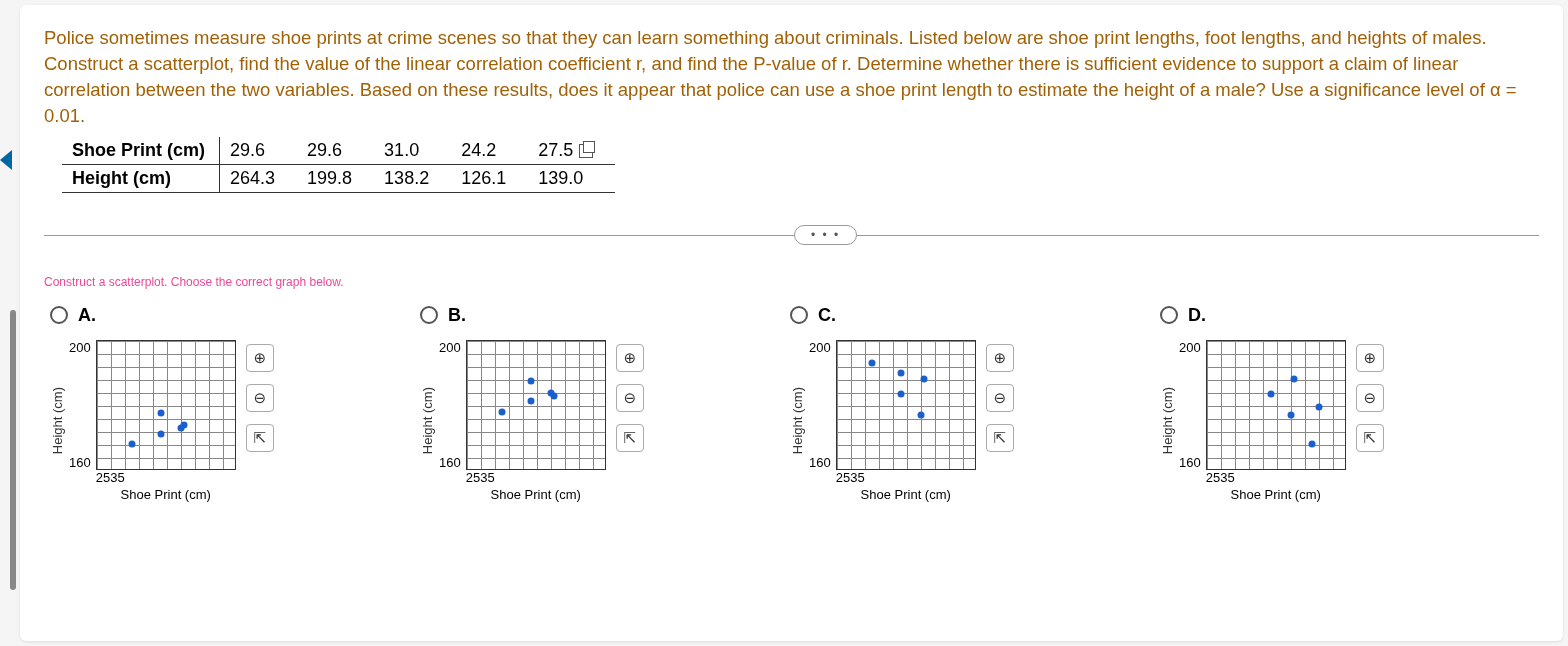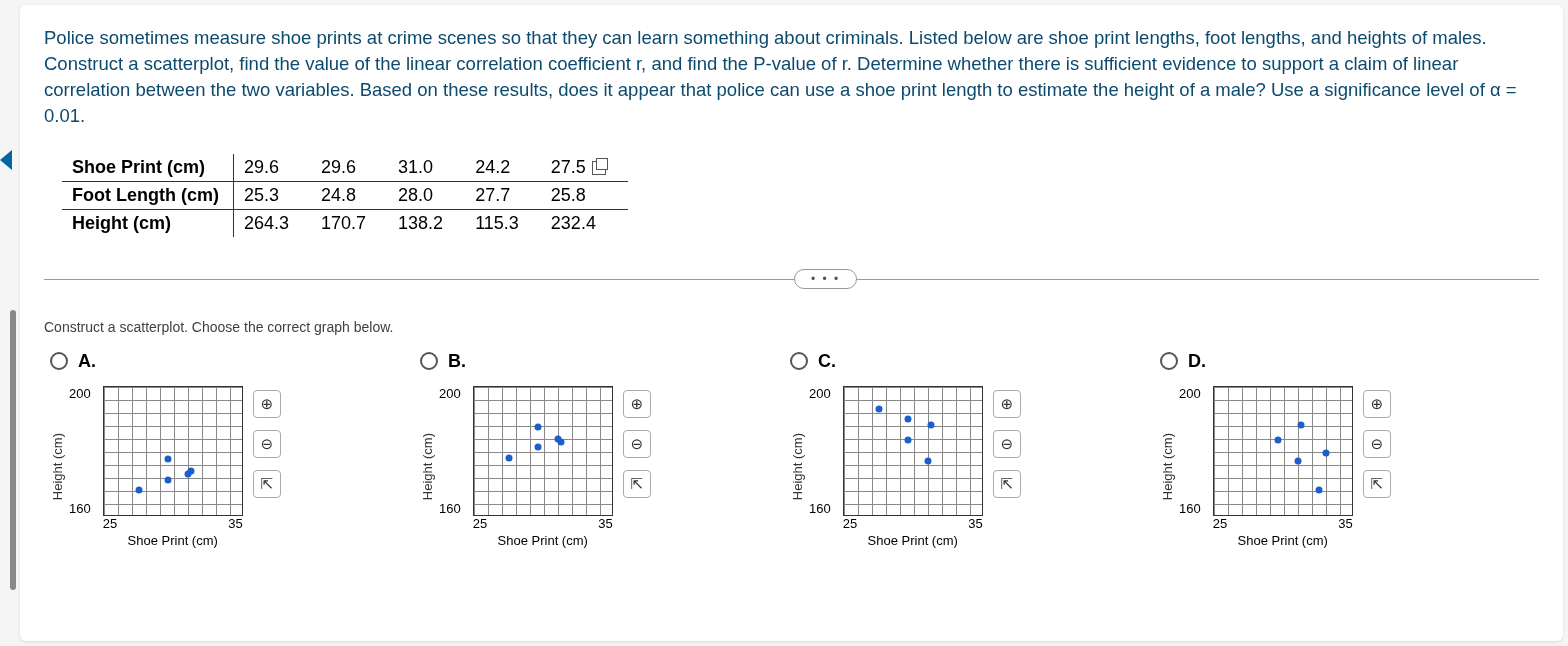--- a/index.html
+++ b/index.html
@@ -34,23 +34,23 @@
       position: absolute;
       left: 10px;
       top: 310px;
       width: 6px;
       height: 280px;
       background: #888;
       border-radius: 3px;
     }
     .question-text {
       font-size: 18.5px;
-      color: #0c4a6e;
+      color: #a16207;
       line-height: 1.4;
-      margin-bottom: 25px;
+      margin-bottom: 8px;
     }
     .data-table {
       border-collapse: collapse;
       font-size: 18px;
       margin-left: 18px;
     }
     .data-table td {
       padding: 3px 22px 3px 10px;
       border: none;
     }
@@ -91,22 +91,22 @@
       top: 0;
       background: #fff;
       border: 1px solid #999;
       border-radius: 12px;
       padding: 2px 16px;
       font-size: 12px;
       color: #555;
       letter-spacing: 2px;
     }
     .sub-question {
-      font-size: 14px;
-      color: #404040;
+      font-size: 12px;
+      color: #ec4899;
       margin-bottom: 16px;
       margin-top: 30px;
     }
     .options-row {
       display: flex;
       gap: 40px;
       margin-left: 6px;
     }
     .option {
       display: flex;
@@ -143,39 +143,39 @@
       font-size: 13px;
       color: #333;
       margin-right: 4px;
     }
     .plot-col { display:flex; flex-direction:column; align-items:center; }
     .ticks-y {
       display: flex; flex-direction: column; justify-content: space-between;
       height: 130px;
       font-size: 13px;
       text-align: right;
-      padding-right:12px;
+      padding-right:5px;
     }
     .gridbox {
       position: relative;
       width: 140px; height: 130px;
       background:
         repeating-linear-gradient(to right, #888 0, #888 1px, transparent 1px, transparent 14px),
         repeating-linear-gradient(to bottom, #888 0, #888 1px, transparent 1px, transparent 13px);
       border: 1.5px solid #333;
     }
     .dot {
       position: absolute;
       width: 7px; height: 7px;
       background: #1a5fcc;
       border-radius: 50%;
       transform: translate(-50%, 50%);
     }
     .ticks-x {
-      display:flex; justify-content:space-between;
+      display:flex; justify-content:flex-start;
       width: 140px;
       font-size:13px;
     }
     .xlabel {
       font-size:13px;
       margin-top:2px;
     }
     .ctrl-col {
       display:flex; flex-direction:column; gap:12px;
       margin-top: 4px;
@@ -206,34 +206,26 @@
     <tbody>
         <tr>
       <td>Shoe Print (cm)</td>
       <td>29.6</td>
       <td>29.6</td>
       <td>31.0</td>
       <td>24.2</td>
       <td><span>27.5</span><span class="copy-icon"></span></td>
     </tr>
     <tr>
-      <td>Foot Length (cm)</td>
-      <td>25.3</td>
-      <td>24.8</td>
-      <td>28.0</td>
-      <td>27.7</td>
-      <td>25.8</td>
-    </tr>
-    <tr>
       <td>Height (cm)</td>
       <td>264.3</td>
-      <td>170.7</td>
+      <td>199.8</td>
       <td>138.2</td>
-      <td>115.3</td>
-      <td>232.4</td>
+      <td>126.1</td>
+      <td>139.0</td>
     </tr>
   </tbody>
     </table>
 
   <div class="divider-row">
     <div class="divider-line"></div>
     <div class="dots">• • •</div>
   </div>
 
   <p class="sub-question">Construct a scatterplot. Choose the correct graph below.</p>

